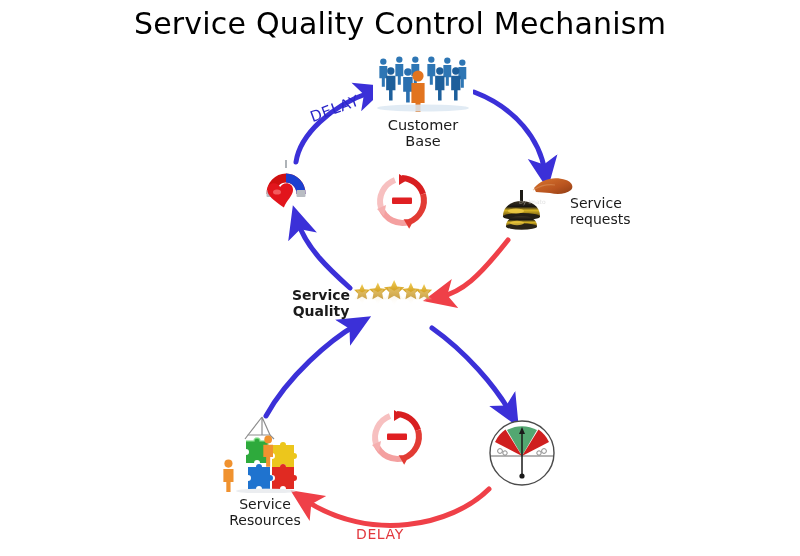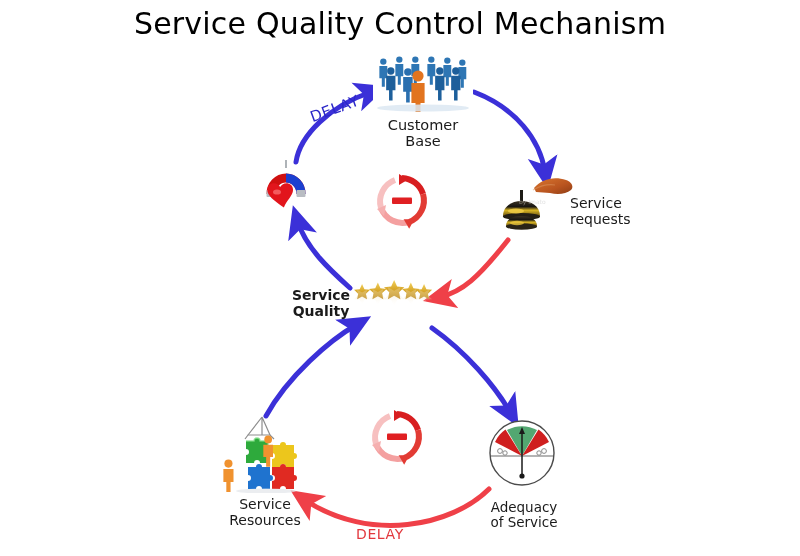--- a/index.html
+++ b/index.html
@@ -337,22 +337,20 @@
   <div class="lbl" id="label-customer-base">Customer
 Base</div>
 
   <div class="lbl" id="label-service-requests">Service
 requests</div>
 
   <div class="lbl" id="label-service-quality">Service
 Quality</div>
 
 
-  <div class="lbl" id="label-adequacy-of-service">Adequacy
-of Service</div>
 
   <div class="lbl" id="label-service-resources">Service
 Resources</div>
 
   <div class="lbl" id="label-delay-top">DELAY</div>
 
   <div class="lbl" id="label-delay-bottom">DELAY</div>
 
 </div>
 

